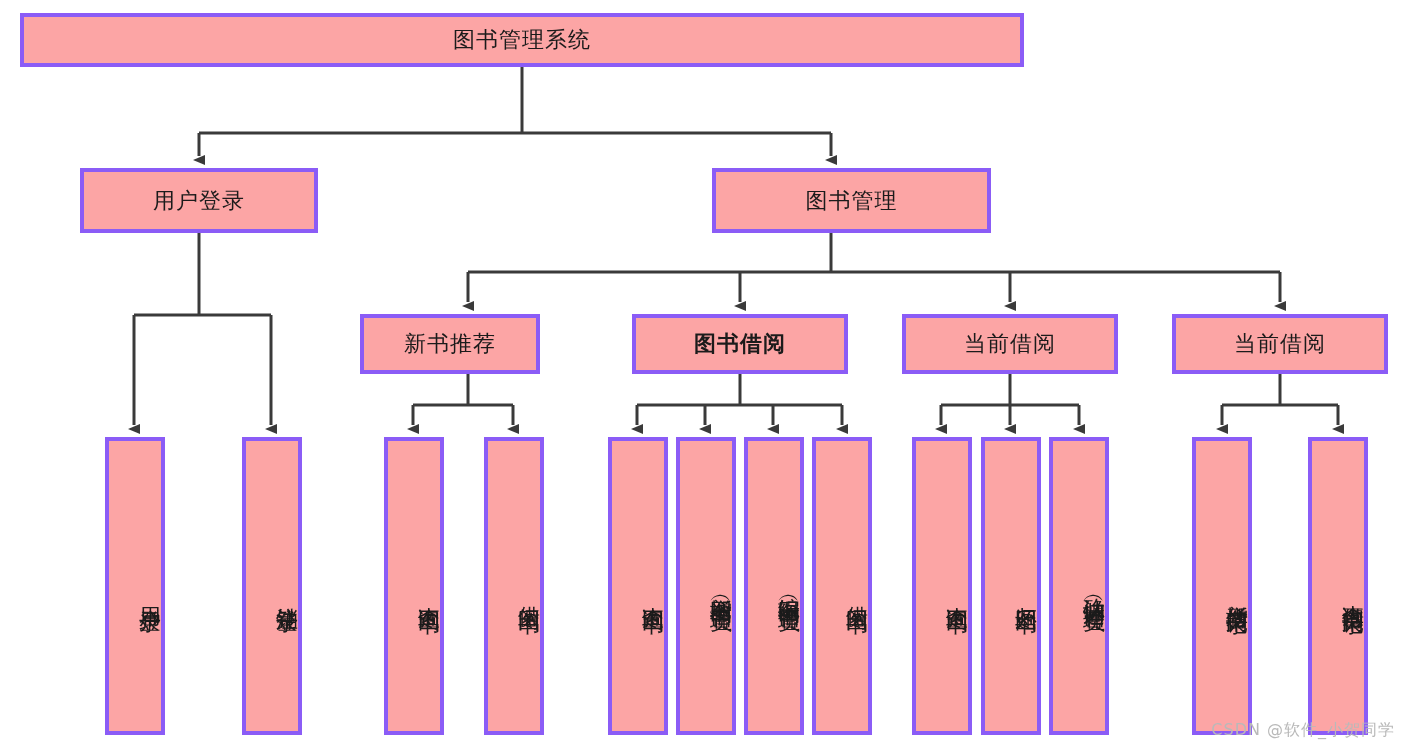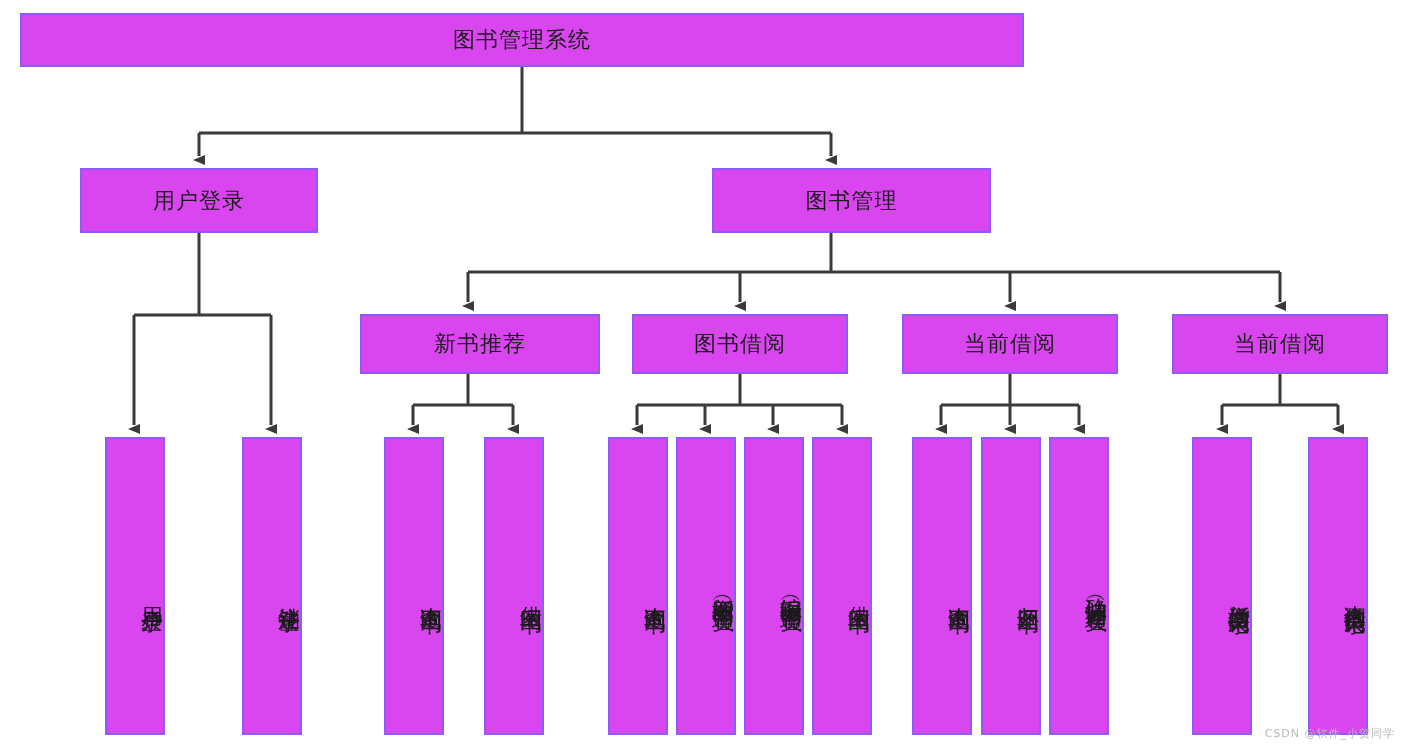--- a/index.html
+++ b/index.html
@@ -9,22 +9,22 @@
     background:#ffffff;
     font-family:"DejaVu Sans","Liberation Sans",sans-serif;
     overflow:hidden;
   }
   #canvas{position:relative;width:1405px;height:747px;}
   svg.edges{position:absolute;left:0;top:0;width:1405px;height:747px;}
 
   .node{
     position:absolute;
     box-sizing:border-box;
-    background:#d946ef;
-    border:2px solid #8b5cf6;
+    background:#fca5a5;
+    border:4px solid #8b5cf6;
     display:flex;
     align-items:center;
     justify-content:center;
     color:#1b1b1b;
   }
   .node.h{ font-size:22px; letter-spacing:1px; }
   .node.leaf{
     font-size:22px;
     letter-spacing:2px;
     writing-mode:vertical-rl;
@@ -36,21 +36,21 @@
   }
   .node.leaf .vtxt{
     writing-mode:vertical-rl;
     text-orientation:upright;
     display:block;
     white-space:pre;
   }
   .watermark{
     position:absolute;
     right:10px;bottom:6px;
-    font-size:11px;
+    font-size:16px;
     color:#b9b9b9;
     letter-spacing:1px;
     white-space:nowrap;
     pointer-events:none;
   }
 </style>
 </head>
 <body>
 
 <div id="canvas">
@@ -109,24 +109,24 @@
     <span>图书管理系统</span>
   </div>
 
   <div class="node h" style="left:80px;top:168px;width:238px;height:65px;">
     <span>用户登录</span>
   </div>
   <div class="node h" style="left:712px;top:168px;width:279px;height:65px;">
     <span>图书管理</span>
   </div>
 
-  <div class="node h" style="left:360px;top:314px;width:240px;height:60px;">
+  <div class="node h" style="left:360px;top:314px;width:180px;height:60px;">
     <span>新书推荐</span>
   </div>
-  <div class="node h" style="left:632px;top:314px;width:216px;height:60px;">
+  <div class="node h" style="left:632px;top:314px;width:216px;height:60px;font-weight:bold;">
     <span>图书借阅</span>
   </div>
   <div class="node h" style="left:902px;top:314px;width:216px;height:60px;">
     <span>当前借阅</span>
   </div>
   <div class="node h" style="left:1172px;top:314px;width:216px;height:60px;">
     <span>当前借阅</span>
   </div>
 
   <div class="node leaf" style="left:105px;top:437px;width:60px;height:298px;">

